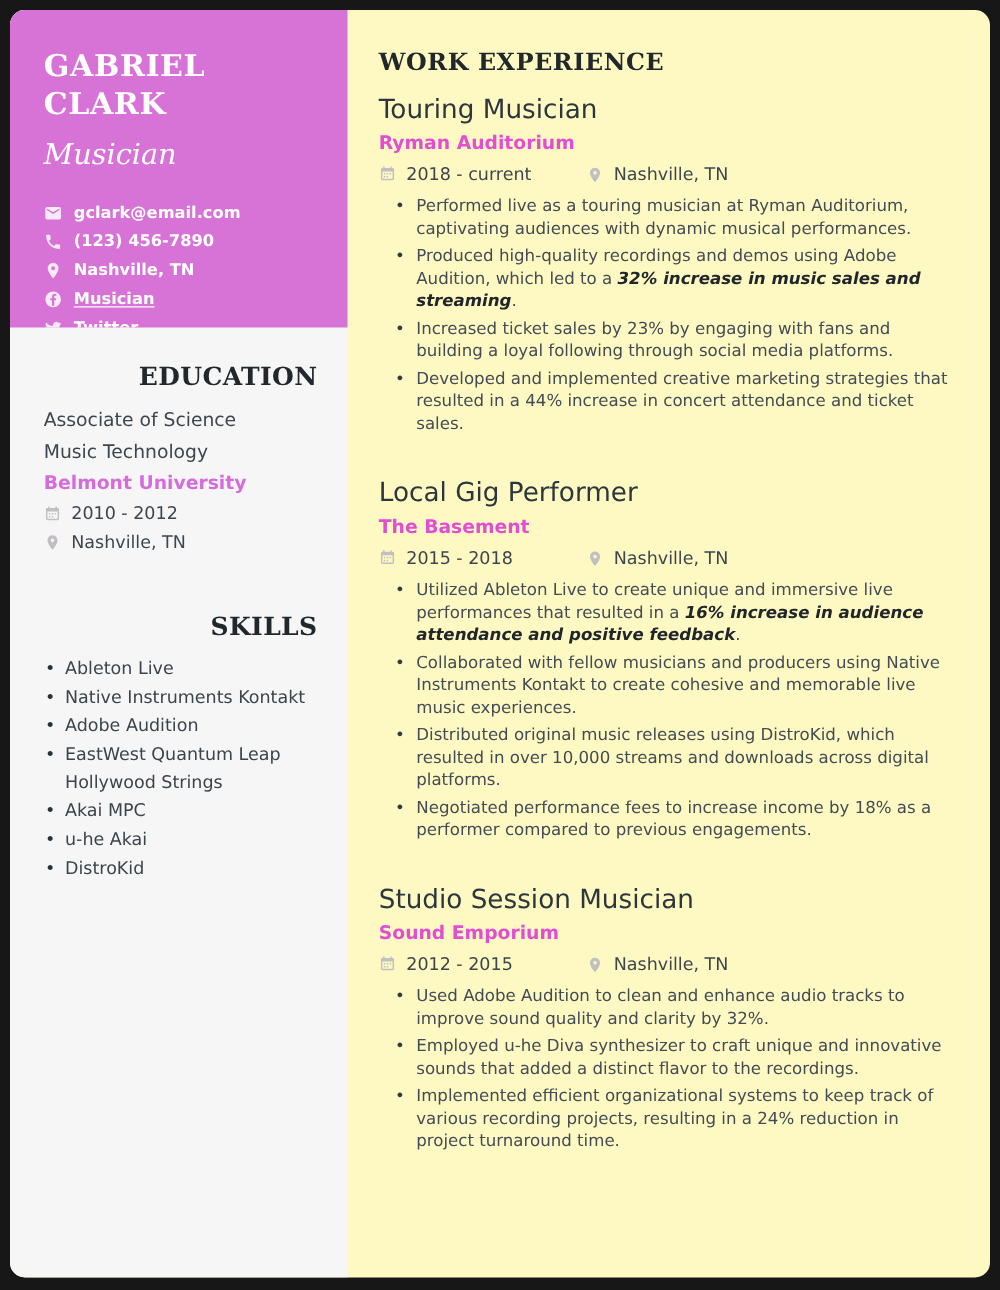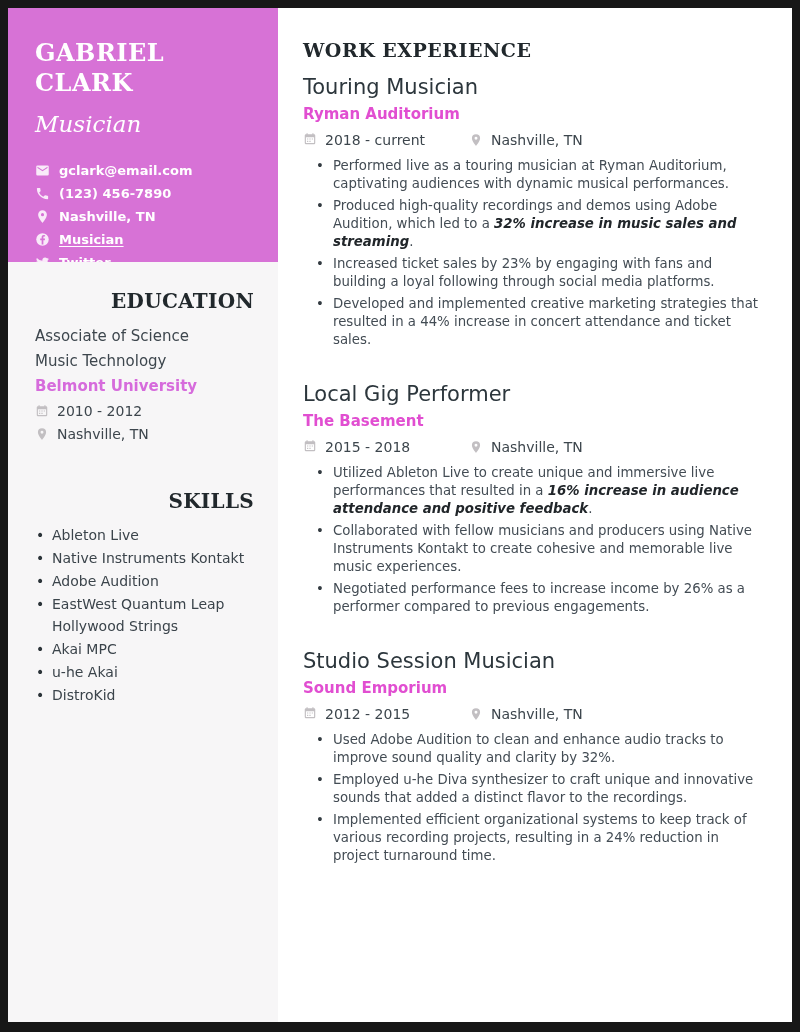--- a/index.html
+++ b/index.html
@@ -7,21 +7,21 @@
     --company-pink:#e14ed1;
     --school-pink:#d66bdc;
     --heading-dark:#21282c;
     --body-gray:#434c54;
     --frame:#171717;
   }
   *{margin:0;padding:0;box-sizing:border-box;}
   html,body{width:800px;height:1032px;}
   body{background:var(--frame);font-family:"DejaVu Sans",sans-serif;}
   .canvas{width:800px;height:1032px;padding:8px 8px 10px 8px;}
-  .page{width:784px;height:1014px;background:#ffffff;display:flex;overflow:hidden;}
+  .page{width:784px;height:1014px;background:#fef9c3;display:flex;overflow:hidden;border-radius:12px;}
 
   
   .sidebar{width:270px;flex-shrink:0;background:#f7f6f7;display:flex;flex-direction:column;}
   .hero{background:var(--sidebar-purple);height:254px;padding:30px 26px 0 27px;overflow:hidden;}
   .hero h1{font-family:"DejaVu Serif",serif;font-weight:bold;color:#ffffff;font-size:24px;line-height:30px;letter-spacing:.5px;}
   .hero .role{font-family:"DejaVu Serif",serif;font-style:italic;color:#ffffff;font-size:23px;line-height:24px;margin-top:14px;}
   .contact{list-style:none;margin-top:23px;}
   .contact li{display:flex;align-items:center;height:23px;color:#ffffff;font-size:13px;font-weight:bold;}
   .c-icon{width:15px;height:15px;margin-right:9px;display:inline-flex;flex-shrink:0;}
   .c-icon svg{width:15px;height:15px;fill:rgba(255,255,255,.85);}
@@ -204,21 +204,22 @@
                   <svg viewBox="0 0 24 24">
                     <path d="M12 2a7 7 0 0 0-7 7c0 5.25 7 13 7 13s7-7.75 7-13a7 7 0 0 0-7-7zm0 9.5A2.5 2.5 0 1 1 14.5 9 2.5 2.5 0 0 1 12 11.5z"></path>
                   </svg>
                 </span>
         <span class="meta-loc-text">Nashville, TN</span>
       </span>
     </div>
     <ul class="bullets">
               <li><span>Utilized Ableton Live to create unique and immersive live performances that resulted in a </span><strong>16% increase in audience attendance and positive feedback</strong><span>.</span></li>
               <li><span>Collaborated with fellow musicians and producers using Native Instruments Kontakt to create cohesive and memorable live music experiences.</span></li>
-              <li><span>Negotiated performance fees to increase income by 26% as a performer compared to previous engagements.</span></li>
+              <li><span>Distributed original music releases using DistroKid, which resulted in over 10,000 streams and downloads across digital platforms.</span></li>
+              <li><span>Negotiated performance fees to increase income by 18% as a performer compared to previous engagements.</span></li>
             </ul>
   </section>
 
   <section class="job">
     <h3 class="job-title">Studio Session Musician</h3>
     <div class="company">Sound Emporium</div>
     <div class="meta-row">
       <span class="meta-date">
         <span class="g-icon">
                   <svg viewBox="0 0 24 24">

